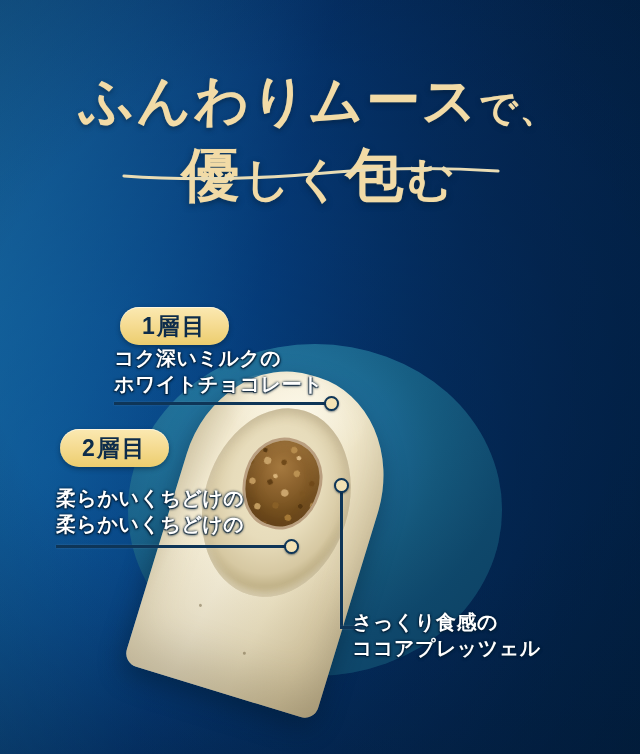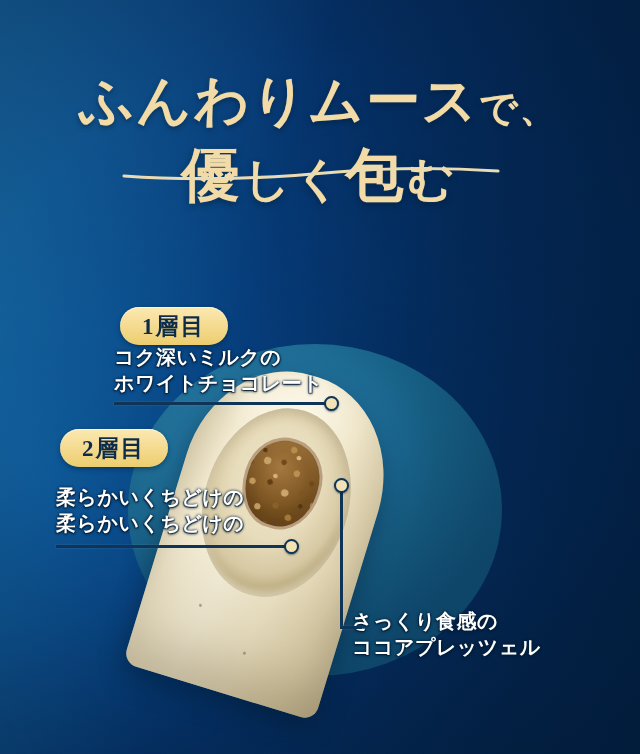--- a/index.html
+++ b/index.html
@@ -198,34 +198,34 @@
 
   
   .badge {
     position:absolute;
     height:38px;
     padding:12px 22px;
     display:flex; align-items:center; justify-content:center;
     border-radius:19px;
     background:linear-gradient(180deg, #fbe9b2 0%, #f6dd96 42%, #eccd6e 100%);
     box-shadow:0 2px 5px rgba(2,26,48,0.45), inset 0 1px 0 rgba(255,255,255,0.55);
-    font-family:Liberation Serif, serif;
+    font-family:Liberation Sans, sans-serif;
     font-size:23px;
     font-weight:700;
     letter-spacing:2px;
     color:#0d2c4a;
     white-space:nowrap;
   }
   #badge-1 { left:120px; top:307px; }
   #badge-2 { left:60px;  top:429px; }
 
   
   .callout-text {
     position:absolute;
-    font-family:Liberation Mono, monospace;
+    font-family:Liberation Sans, sans-serif;
     font-size:20px;
     font-weight:700;
     letter-spacing:0.5px;
     line-height:1.28;
     color:#ffffff;
     white-space:nowrap;
     text-shadow:
       0 0 3px rgba(4,30,54,0.95),
       0 1px 3px rgba(4,30,54,0.85),
       1px 1px 0 rgba(4,30,54,0.5),

